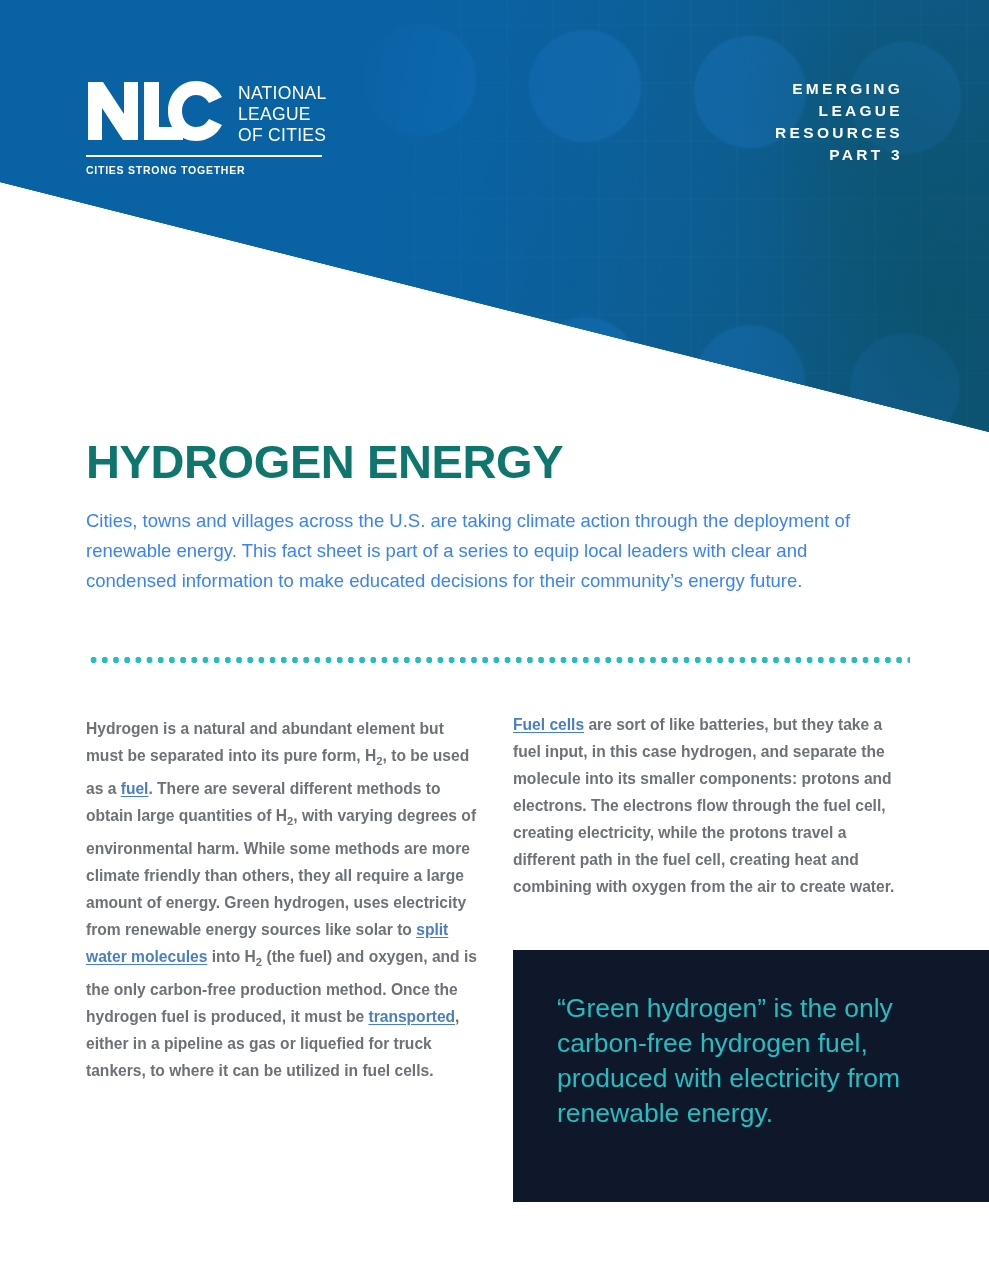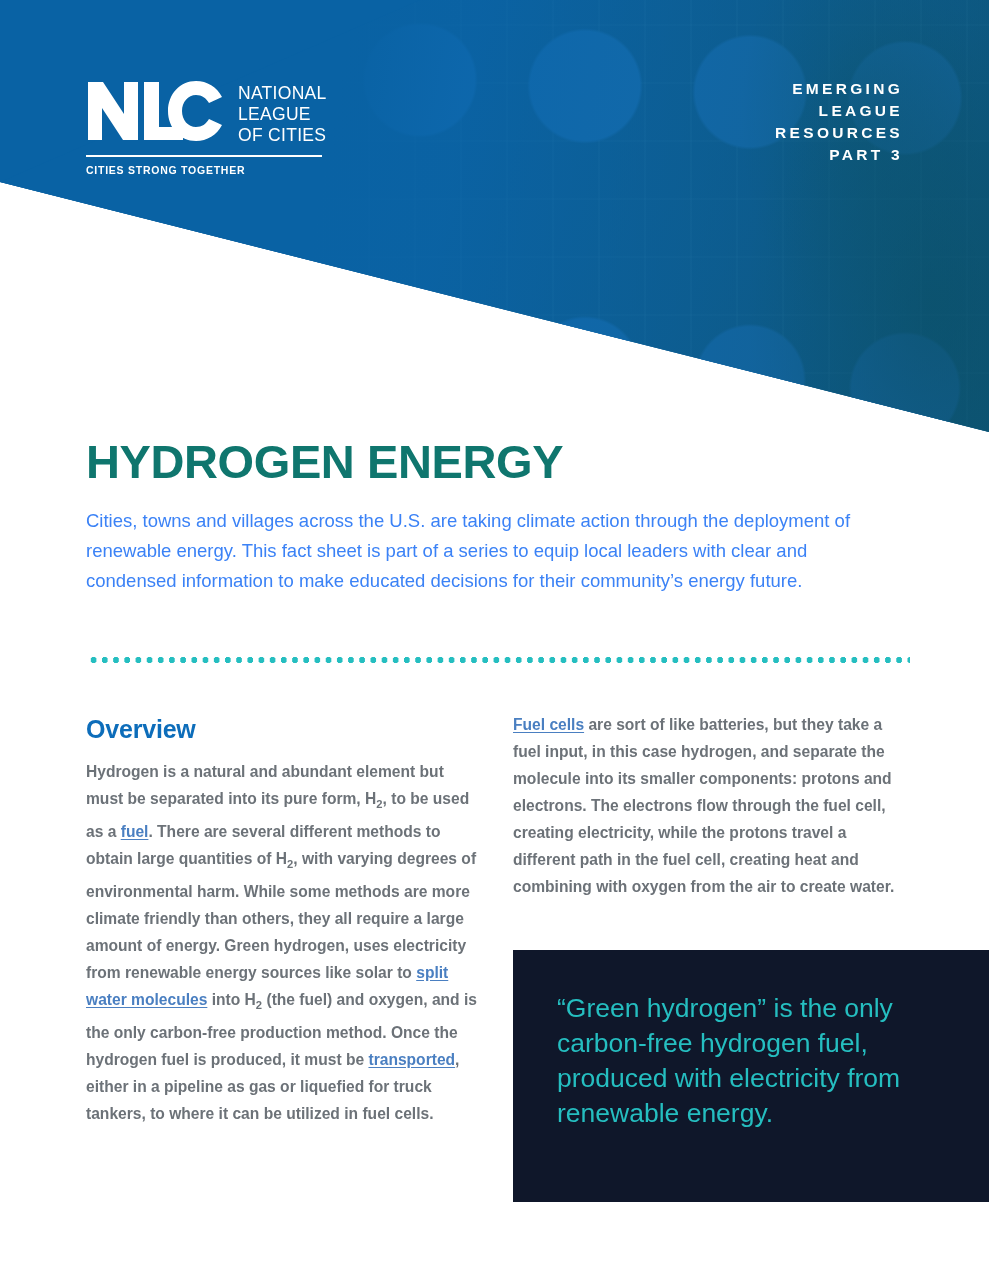--- a/index.html
+++ b/index.html
@@ -257,21 +257,20 @@
     <div>PART 3</div>
   </div>
 
   <h1 class="doc-title">HYDROGEN ENERGY</h1>
 
   <p class="intro">Cities, towns and villages across the U.S. are taking climate action through the deployment of renewable energy. This fact sheet is part of a series to equip local leaders with clear and condensed information to make educated decisions for their community’s energy future.</p>
 
   <div class="divider"></div>
 
   <div class="col-left">
-    <h2 class="section-head">Overview</h2>
     <p class="body-text"><span>Hydrogen is a natural and abundant element but must be separated into its pure form, H</span><sub>2</sub><span>, to be used as a </span><a class="link" href="#">fuel</a><span>. There are several different methods to obtain large quantities of H</span><sub>2</sub><span>, with varying degrees of environmental harm. While some methods are more climate friendly than others, they all require a large amount of energy. Green hydrogen, uses electricity from renewable energy sources like solar to </span><a class="link" href="#">split water molecules</a><span> into H</span><sub>2</sub><span> (the fuel) and oxygen, and is the only carbon-free production method. Once the hydrogen fuel is produced, it must be </span><a class="link" href="#">transported</a><span>, either in a pipeline as gas or liquefied for truck tankers, to where it can be utilized in fuel cells.</span></p>
   </div>
 
   <div class="col-right">
     <p class="body-text"><a class="link" href="#">Fuel cells</a><span> are sort of like batteries, but they take a fuel input, in this case hydrogen, and separate the molecule into its smaller components: protons and electrons. The electrons flow through the fuel cell, creating electricity, while the protons travel a different path in the fuel cell, creating heat and combining with oxygen from the air to create water.</span></p>
   </div>
 
   <div class="pullquote">
     <div class="pullquote-text">“Green hydrogen” is the only carbon-free hydrogen fuel, produced with electricity from renewable energy.</div>
   </div>

